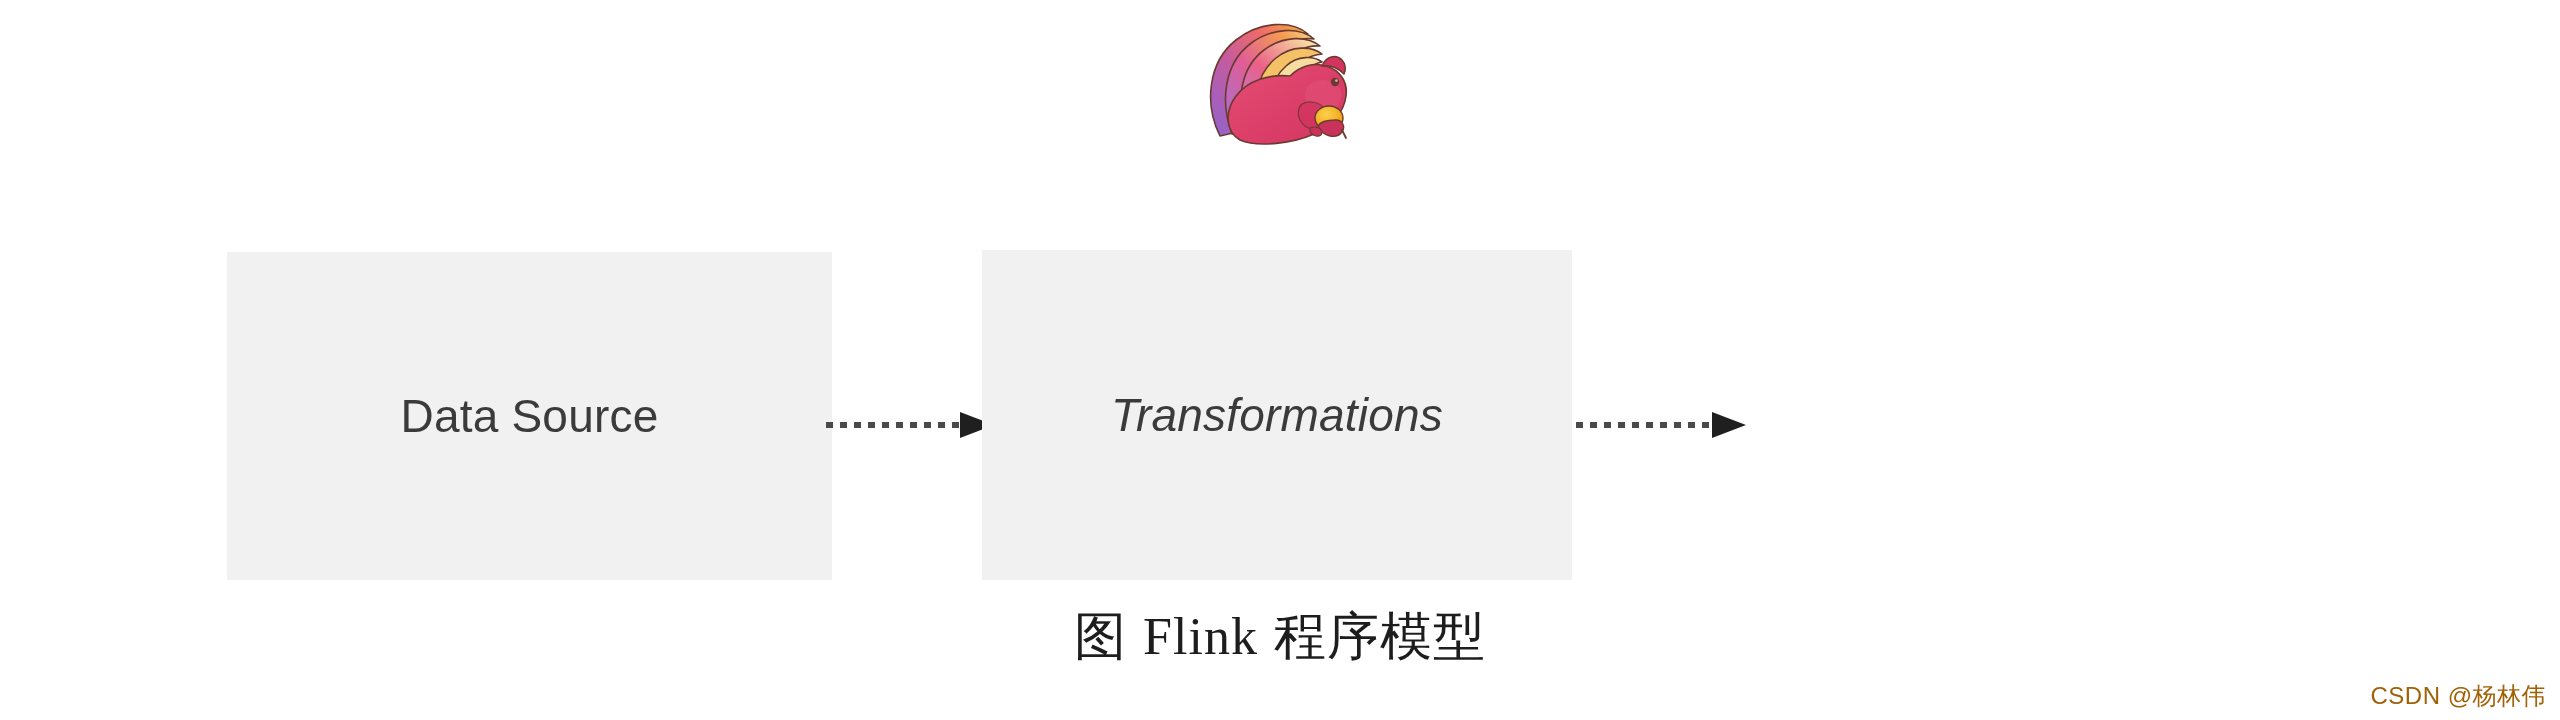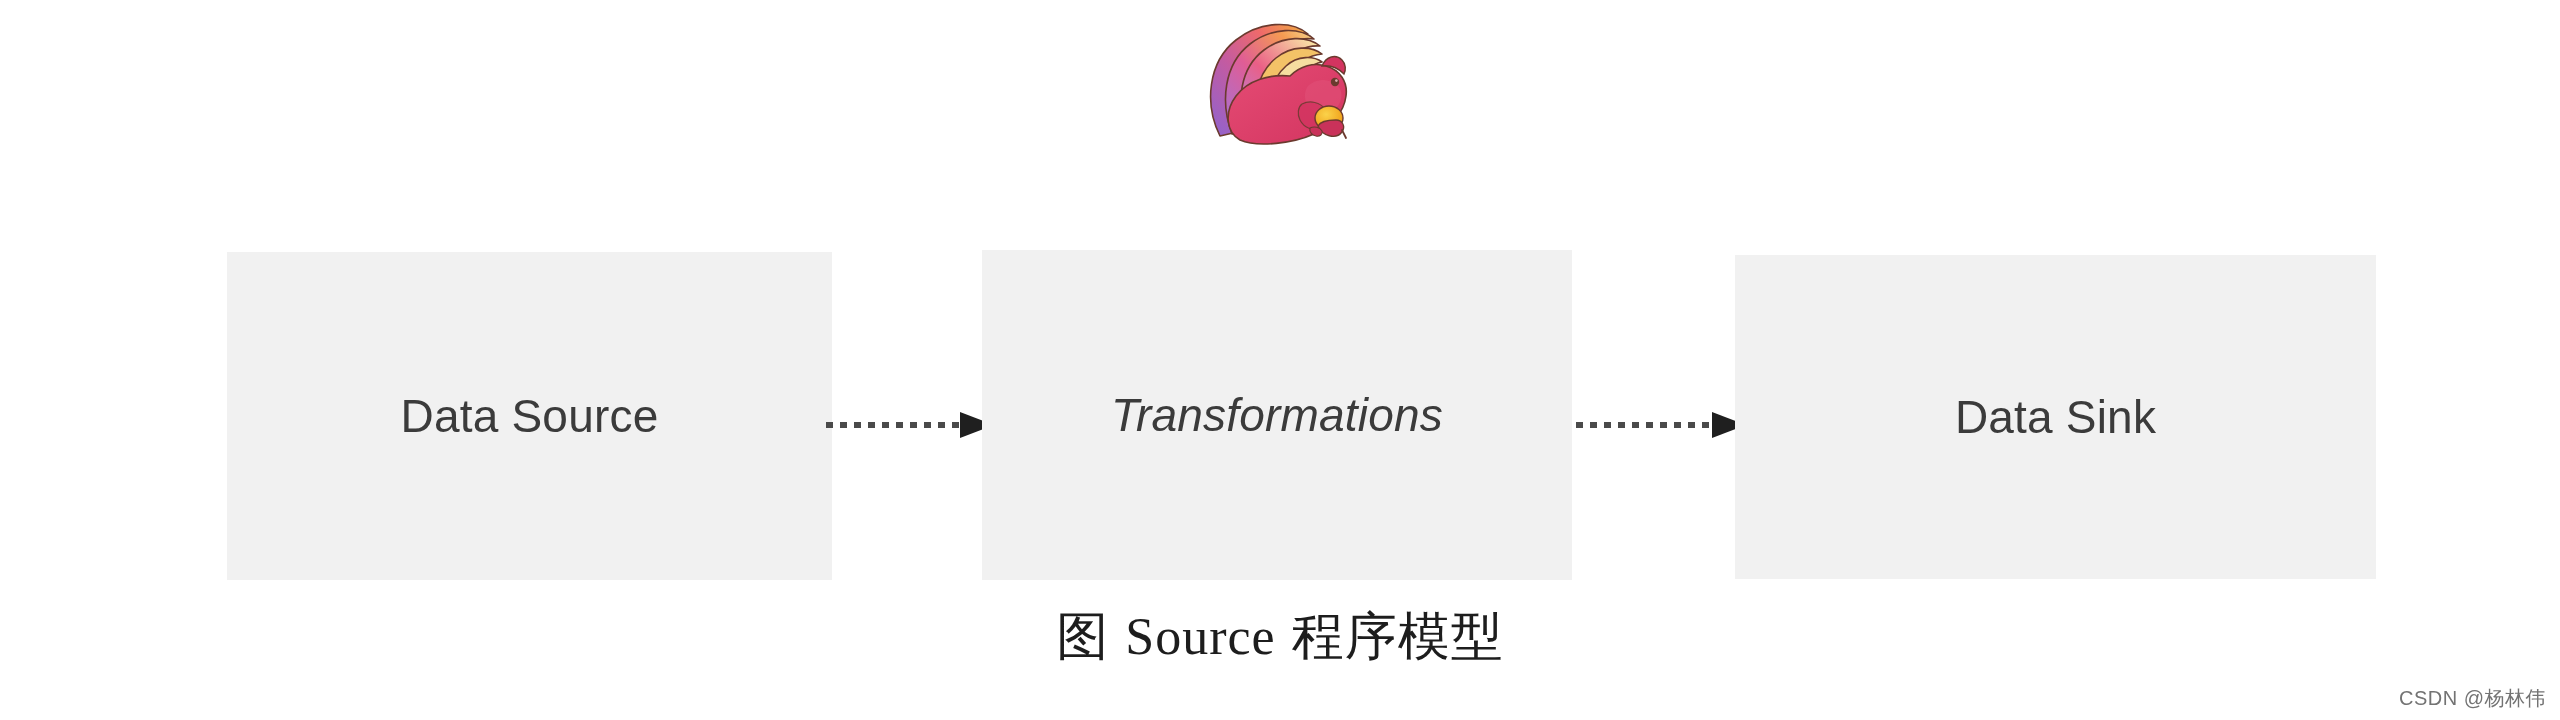--- a/index.html
+++ b/index.html
@@ -80,22 +80,22 @@
     letter-spacing: 1px;
     white-space: nowrap;
   }
   .caption .cap-gap { display: inline-block; width: 16px; }
 
   
   .watermark {
     position: absolute;
     right: 14px;
     bottom: 8px;
-    font-size: 20px;
-    color: #737373;
+    font-size: 24px;
+    color: #a16207;
     font-family: "Liberation Sans", sans-serif;
     letter-spacing: 0.5px;
     white-space: nowrap;
     margin-left: 30px;
   }
 </style>
 </head>
 <body>
 
 <div id="canvas">
@@ -184,23 +184,20 @@
     <span class="node-label">Transformations</span>
   </div>
 
   <div class="arrow" id="arrow-2">
     <svg width="172" height="30" viewBox="0 0 172 30" xmlns="http://www.w3.org/2000/svg">
       <line x1="0" y1="15" x2="138" y2="15" stroke="#4a4a4a" stroke-width="6" stroke-dasharray="7 7" stroke-linecap="butt"></line>
       <polygon points="136,2 170,15 136,28" fill="#1f1f1f"></polygon>
     </svg>
   </div>
 
-  <div class="node-box" id="node-sink">
-    <span class="node-label">Data Sink</span>
-  </div>
 
   <div class="caption">
-    <span>图</span><span class="cap-gap"></span><span>Source</span><span class="cap-gap"></span><span>程序模型</span>
+    <span>图</span><span class="cap-gap"></span><span>Flink</span><span class="cap-gap"></span><span>程序模型</span>
   </div>
 
   <div class="watermark">CSDN @杨林伟</div>
 
 </div>
 
 </body></html>

